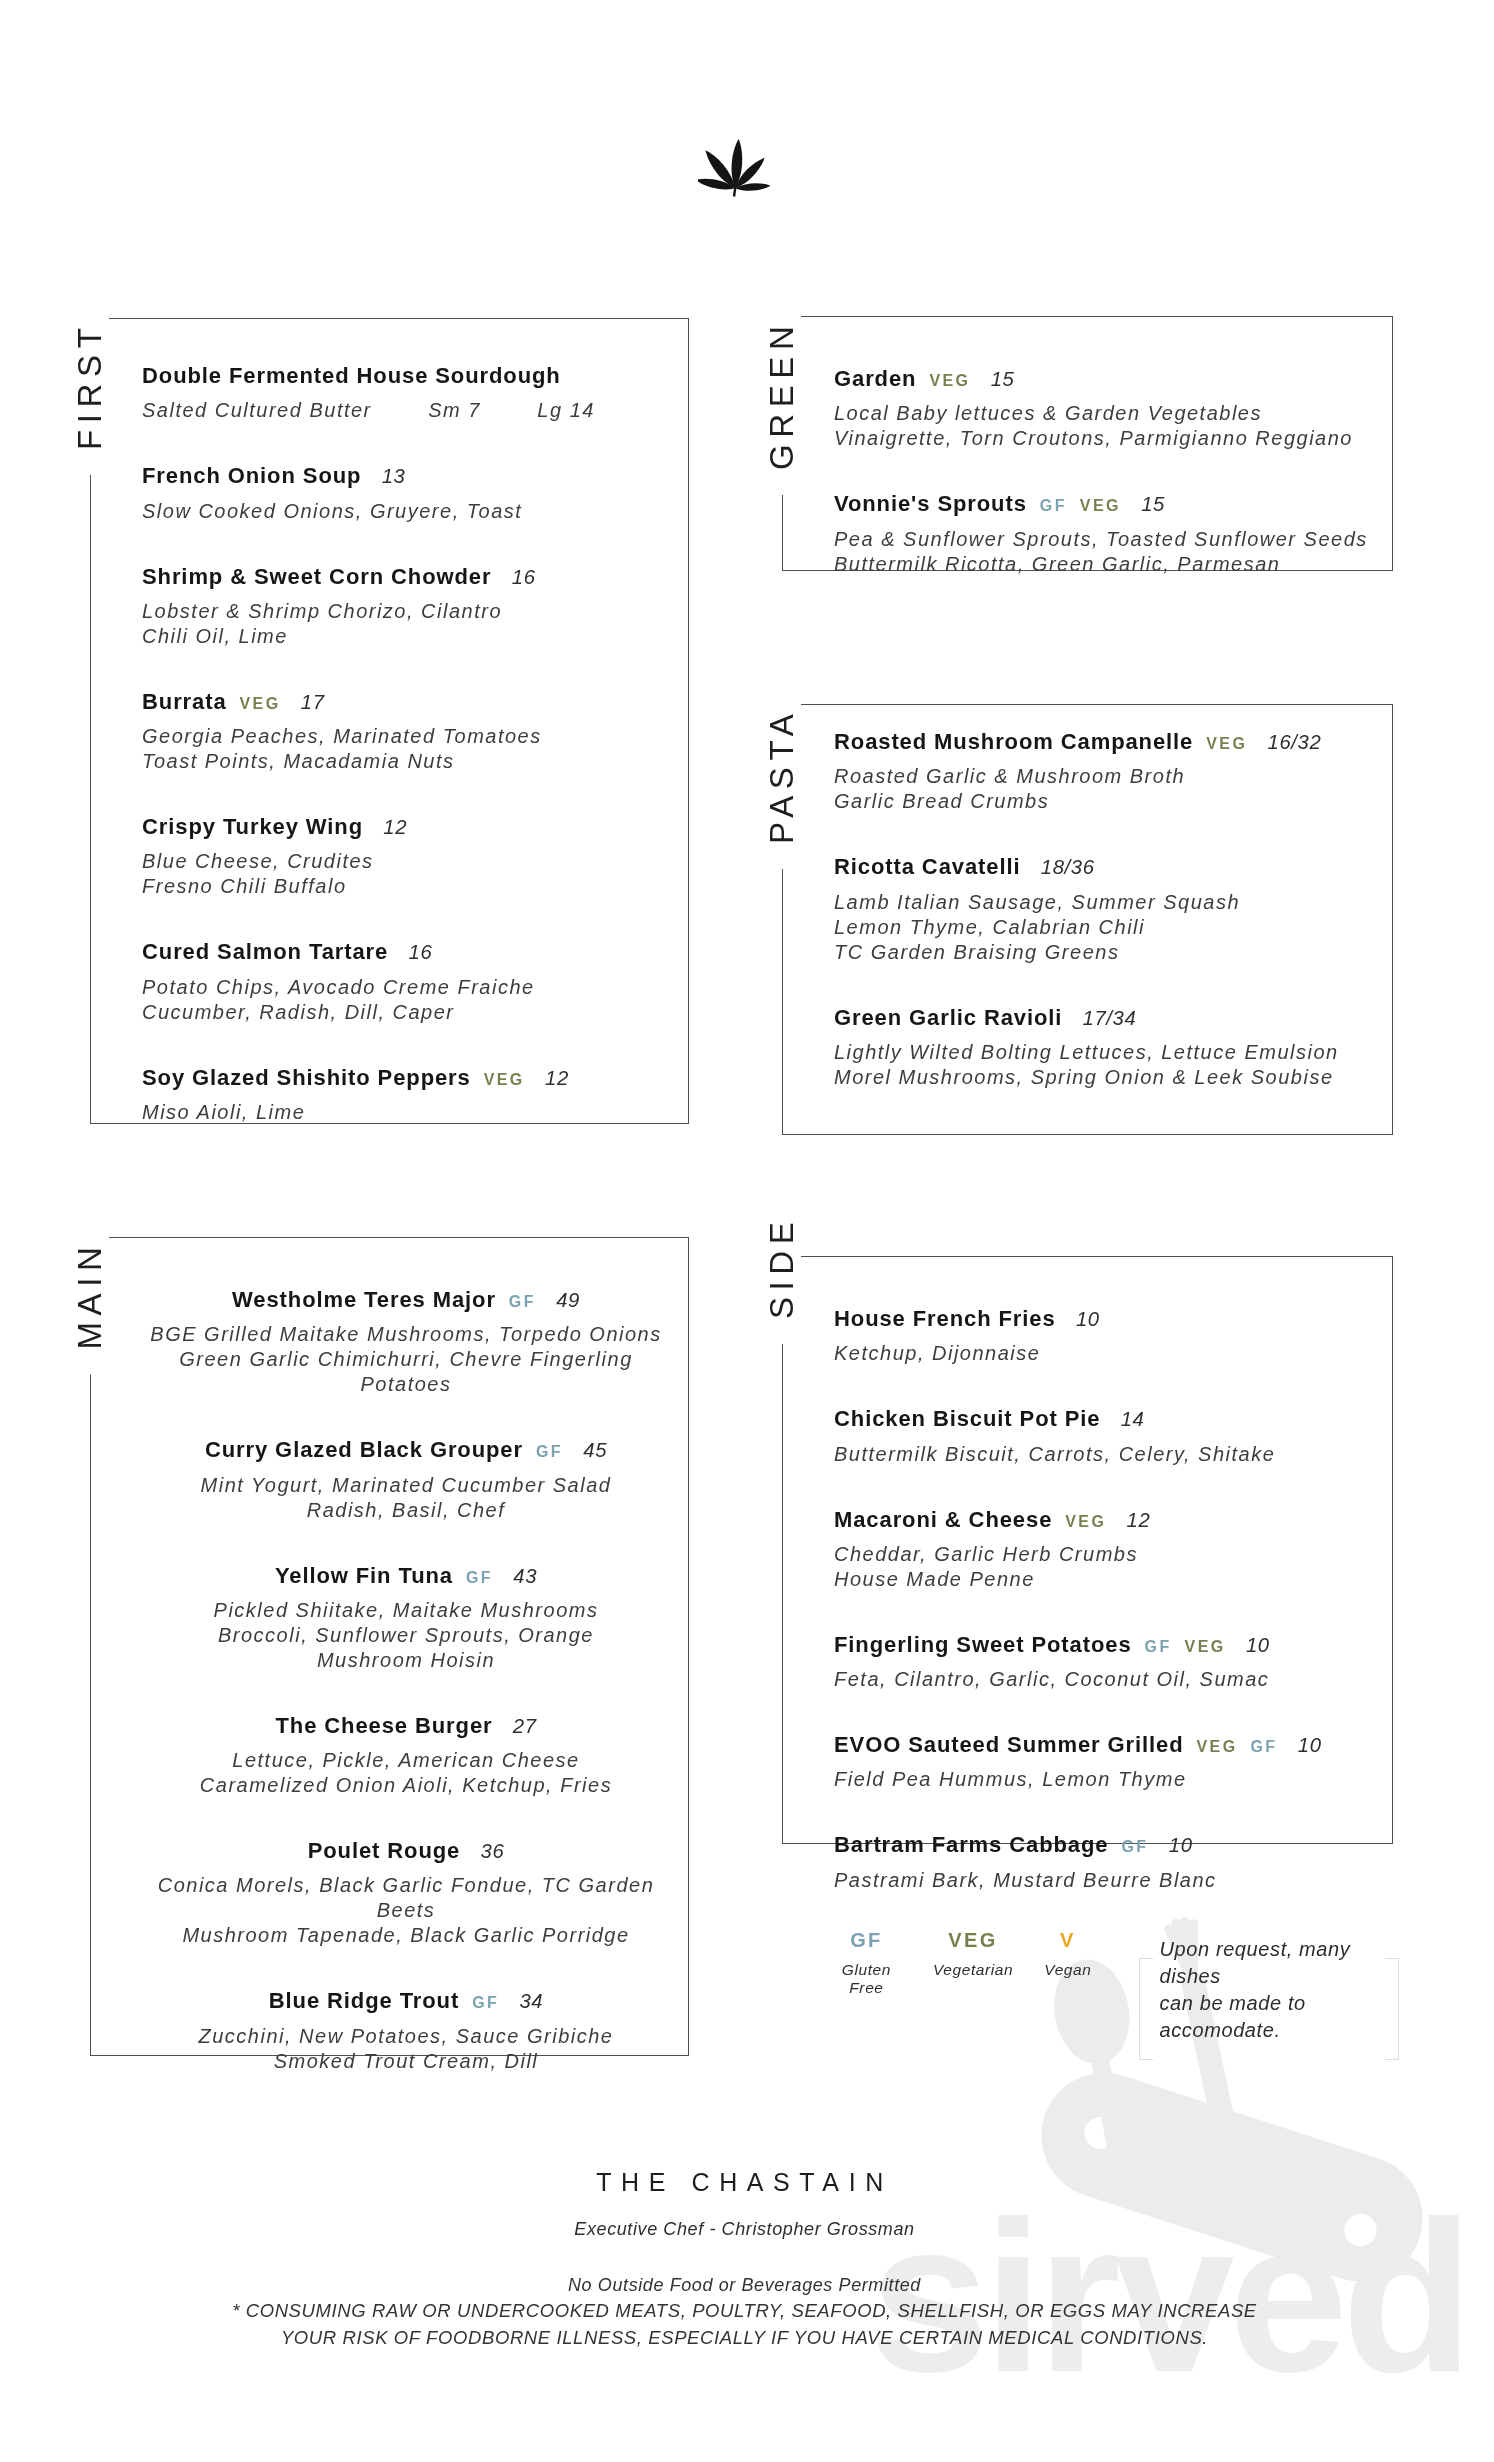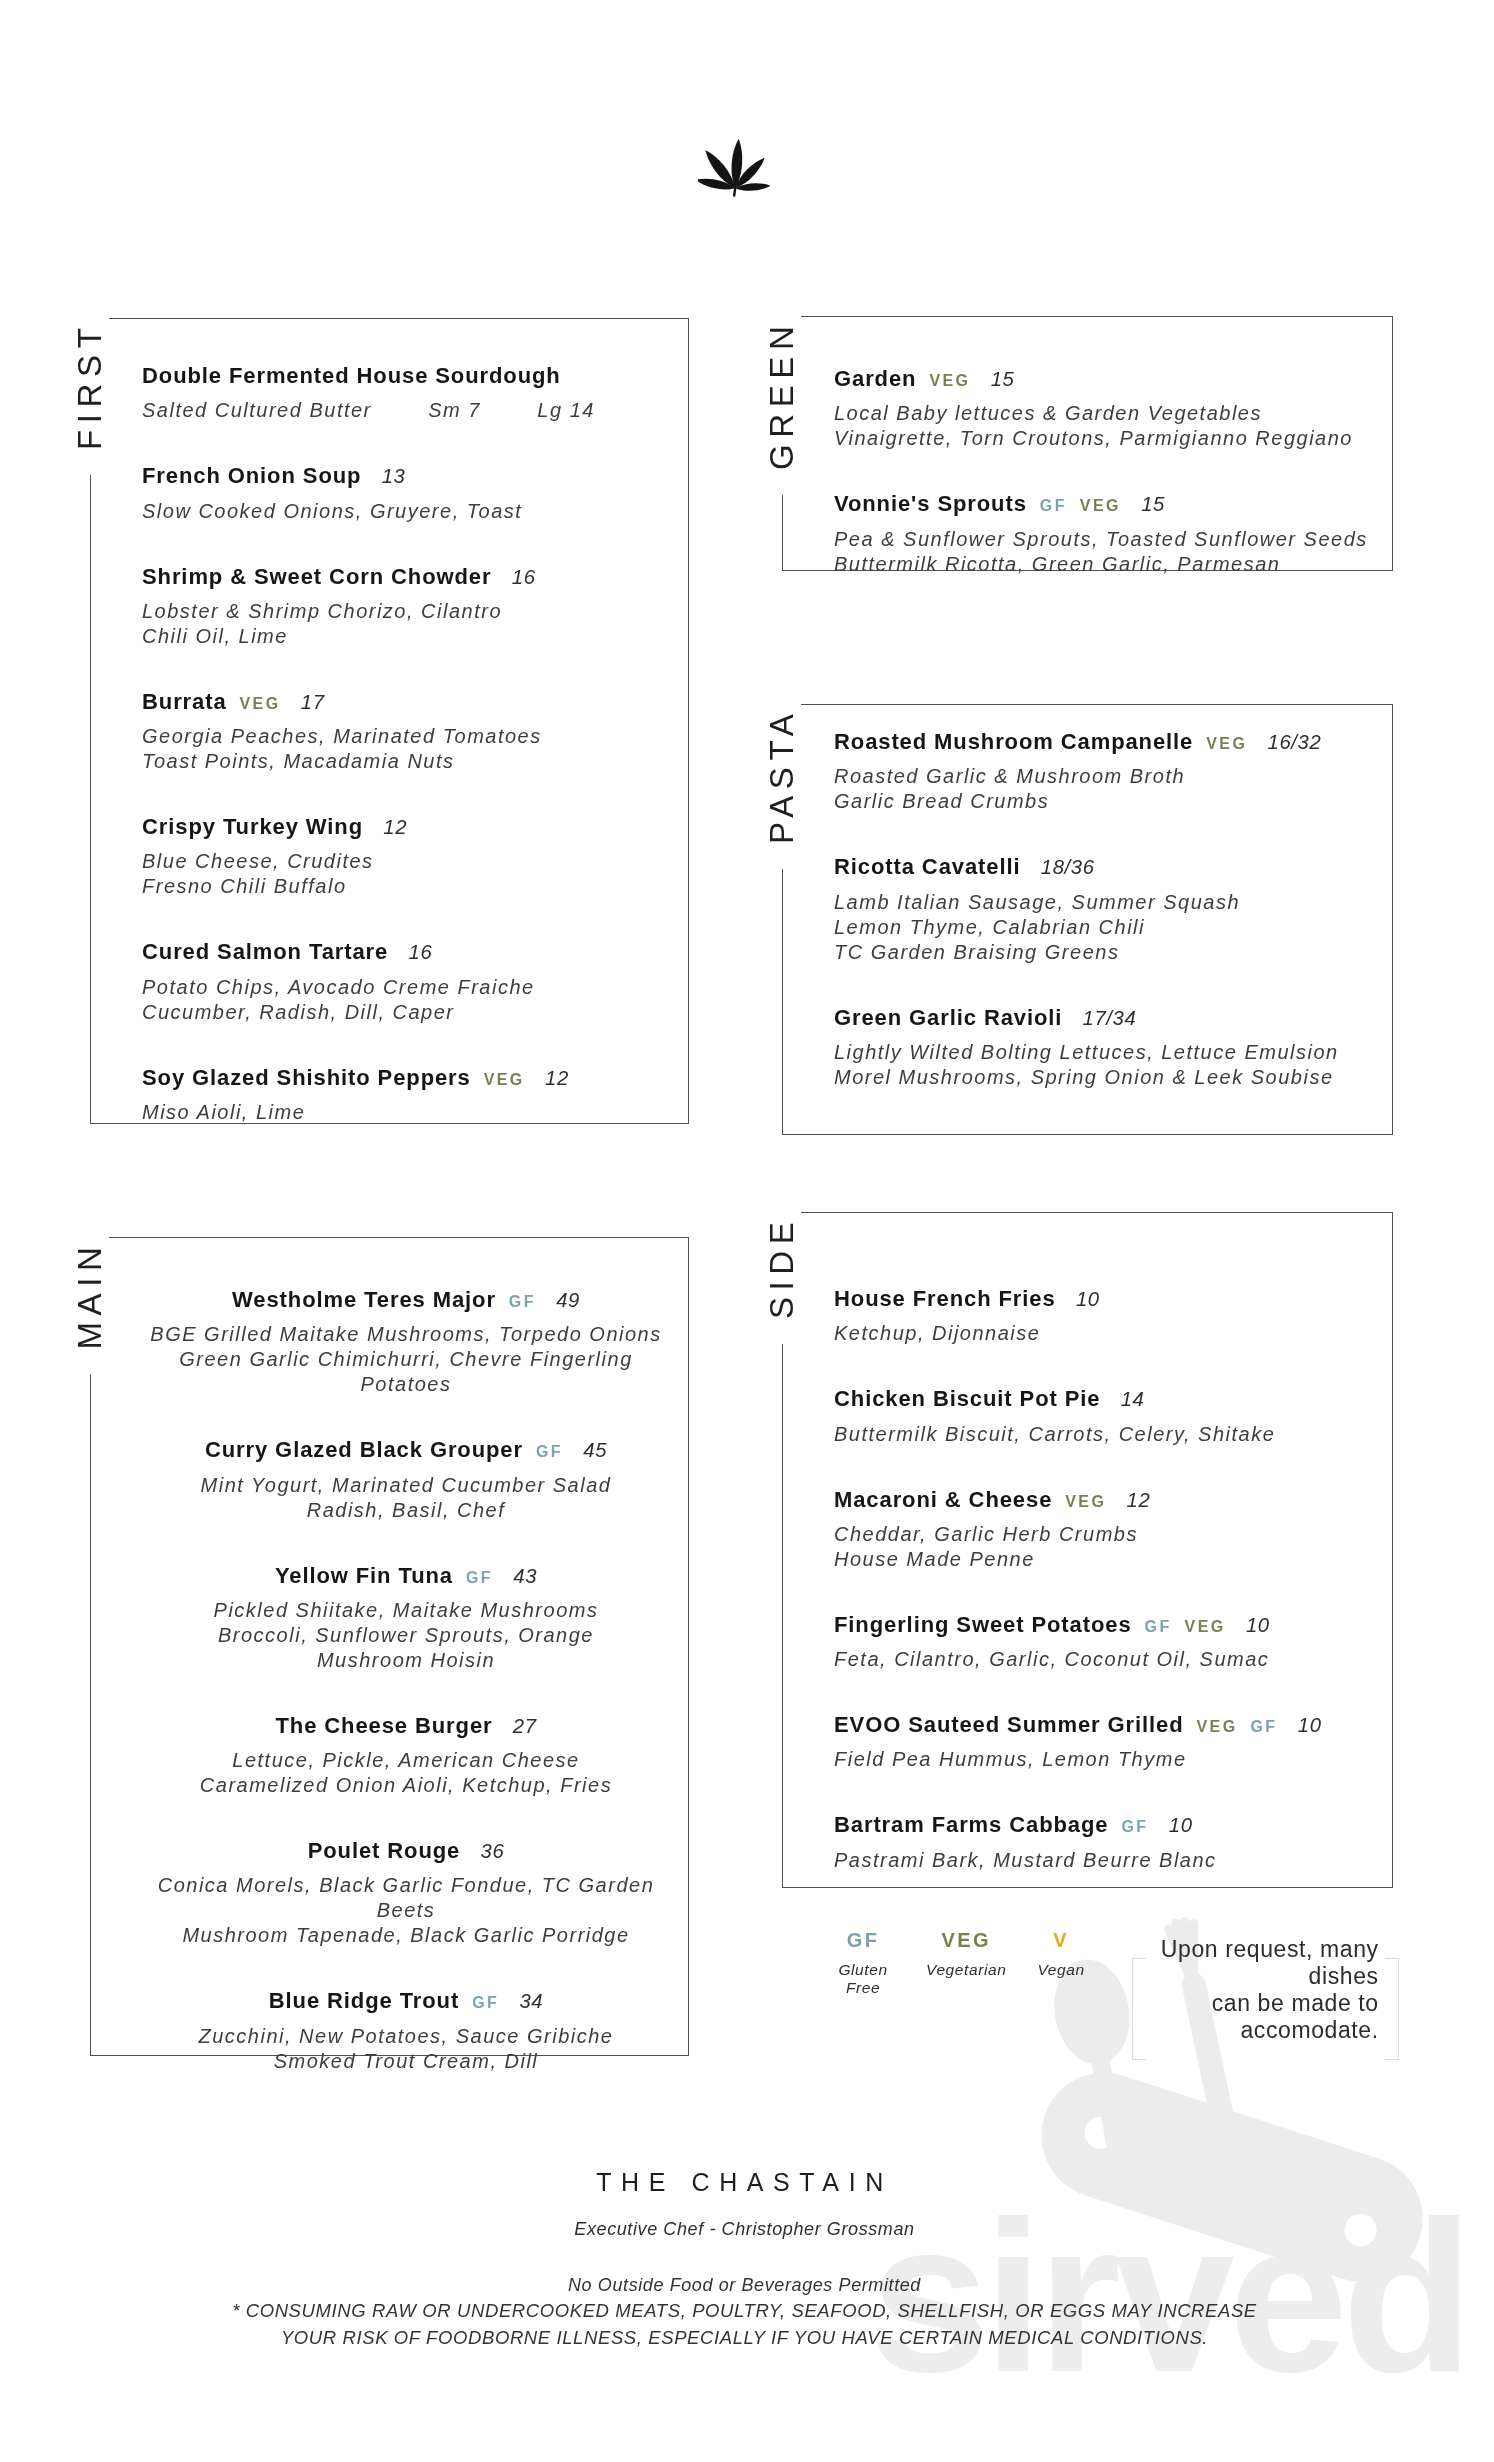--- a/index.html
+++ b/index.html
@@ -25,21 +25,21 @@
   
   .section-box{
     position:absolute;border:1.2px solid #4f4f4f;background:transparent;
     box-sizing:border-box;z-index:1;
     padding-left:51px;padding-right:18px;
   }
   #box-first {left:90px; top:318px;  width:599px;height:806px;padding-top:43px;}
   #box-green {left:782px;top:316px;  width:611px;height:255px; padding-top:48px;}
   #box-pasta {left:782px;top:704px; width:611px;height:431px; padding-top:23px;}
   #box-main  {left:90px; top:1237px; width:599px;height:819px;padding-top:48px;text-align:center;}
-  #box-side  {left:782px;top:1212px; width:611px;height:676px;padding-top:72px;}
+  #box-side  {left:782px;top:1256px; width:611px;height:588px;padding-top:48px;}
 
   
   .vlabel{
     position:absolute;z-index:3;
     transform:rotate(-90deg) translateX(-100%);
     transform-origin:0 0;
     font-size:33px;line-height:38px;letter-spacing:6.6px;
     font-weight:400;color:#1f1f1f;background:#ffffff;
     padding:0 3.6px 0 25px;white-space:nowrap;
   }
@@ -68,22 +68,22 @@
   }
   .desc + .desc{margin-top:0;}
 
   
   #legend{left:831px;top:1930px;width:568px;z-index:2;display:flex;align-items:flex-start;}
   .legend-entry{text-align:center;margin-right:31px;}
   .legend-code{font-size:20px;font-weight:700;letter-spacing:2.4px;line-height:21.5px;}
   .legend-label{font-size:15.5px;font-style:italic;color:#2e2e2e;margin-top:9.6px;letter-spacing:0.6px;}
   #legend-note{
     position:relative;margin-left:16.7px;padding:6px 20.3px;
-    font-size:23px;color:#2c2c2c;line-height:27px;
-    text-align:right;letter-spacing:0.6px;
+    font-size:20px;font-style:italic;color:#2c2c2c;line-height:27px;
+    text-align:left;letter-spacing:0.6px;
   }
   #legend-note::before,#legend-note::after{
     content:"";position:absolute;top:27.5px;bottom:-9.6px;width:13px;
   }
   #legend-note::before{left:0;border:1.8px solid #dcdcdc;border-right:none;}
   #legend-note::after{right:0;border:1.8px solid #dcdcdc;border-left:none;}
 
   
   #footer{left:57px;top:2168px;width:1375px;text-align:center;z-index:2;}
   #footer-title{font-size:25px;font-weight:400;letter-spacing:9.6px;color:#1d1d1d;}

